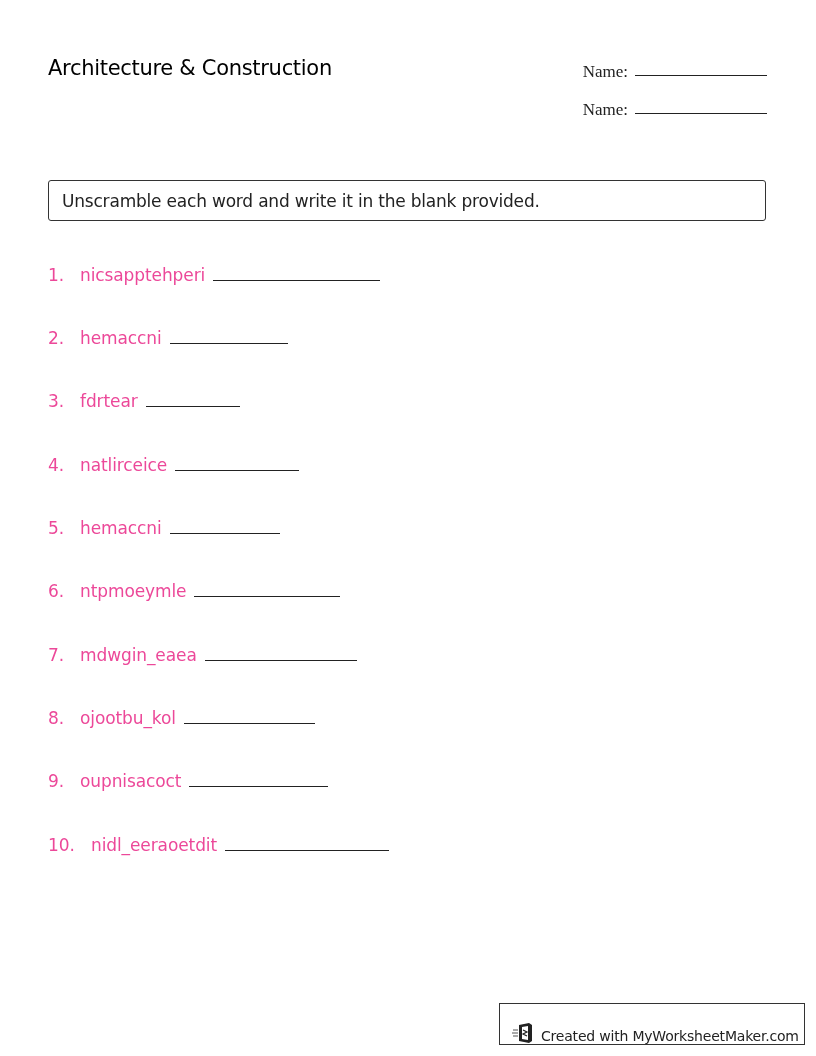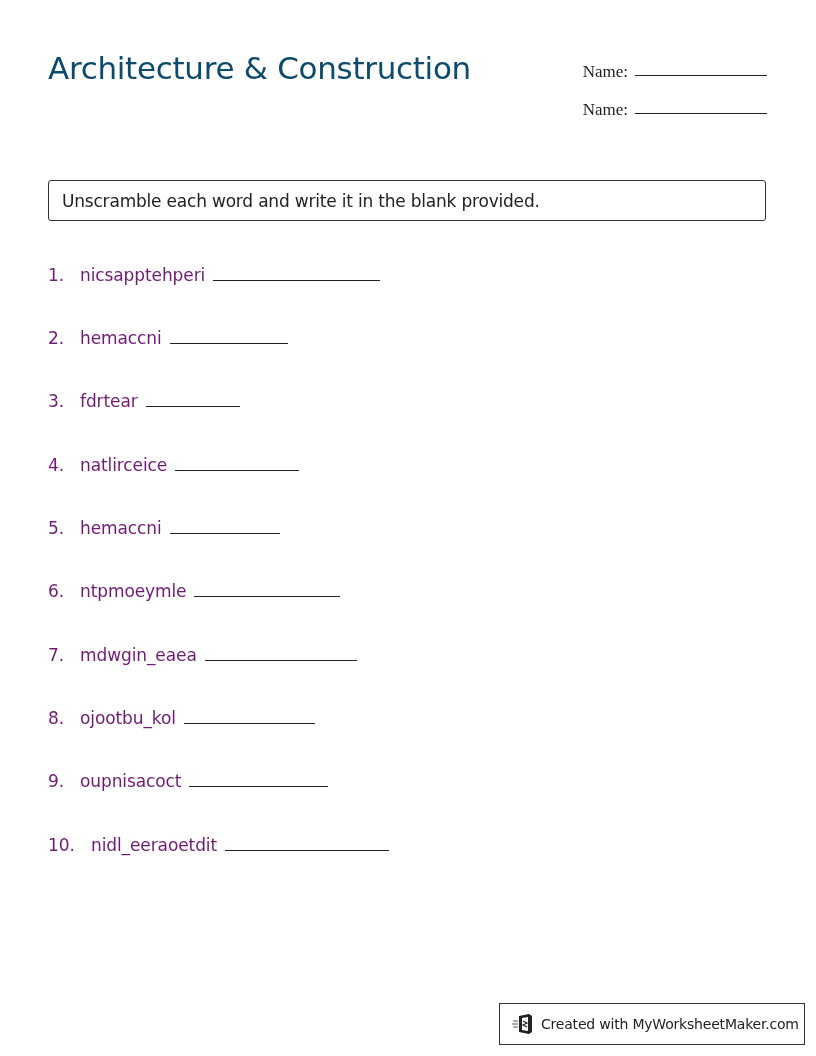--- a/index.html
+++ b/index.html
@@ -3,22 +3,22 @@
   <meta charset="utf-8">
   <style>
     html, body { margin: 0; padding: 0; background: #ffffff; }
     body {
       width: 816px; height: 1056px; position: relative; overflow: hidden;
       color: #222222;
       font-family: "DejaVu Sans", "Liberation Sans", sans-serif;
     }
     .title {
       position: absolute; left: 48px; top: 49px;
-      font-size: 31px; line-height: 39px; font-weight: normal;
-      color: #0c4a6e; letter-spacing: -0.3px; margin: 0;
+      font-size: 21px; line-height: 39px; font-weight: normal;
+      color: #000000; letter-spacing: -0.3px; margin: 0;
       font-family: "DejaVu Sans", sans-serif;
     }
     .meta { position: absolute; left: 560px; top: 52px; width: 210px; }
     .meta-row { position: relative; height: 38px; }
     .meta-label {
       position: absolute; right: 142px; top: 10px;
       font-family: "Liberation Serif", "DejaVu Serif", serif;
       font-size: 17px; color: #222;
     }
     .meta-line {
@@ -27,34 +27,34 @@
     }
     .instructions {
       position: absolute; left: 48px; top: 180px; width: 718px; height: 41px;
       border: 1.3px solid #333; border-radius: 3px; box-sizing: border-box;
       padding: 0 0 15px 13px; font-size: 17px; line-height: 40px; color: #222;
       font-family: "DejaVu Sans", sans-serif; letter-spacing: -0.2px;
     }
     .items { position: absolute; left: 48px; top: 262px; }
     .item {
       position: absolute; left: 0; height: 28px; white-space: nowrap;
-      font-size: 17px; line-height: 26px; color: #701a75;
+      font-size: 17px; line-height: 26px; color: #ec4899;
       font-family: "DejaVu Sans", sans-serif; letter-spacing: -0.1px;
     }
     .item .num { display: inline-block; width: 32px; }
     .item .num.wide { width: 43px; }
     .item .word { display: inline-block; }
     .item .blank {
       display: inline-block; vertical-align: baseline;
       border-bottom: 1.5px solid #222; height: 18px; margin-left: 8px;
     }
     .footer {
       position: absolute; left: 499px; top: 1003px; width: 306px; height: 42px;
       border: 1.3px solid #333; box-sizing: border-box;
-      display: flex; align-items: center; padding-left: 12px;
+      display: flex; align-items: flex-end; padding-left: 12px;
       font-size: 14px; color: #222; font-family: "DejaVu Sans", sans-serif;
       letter-spacing: -0.2px;
     }
     .footer .logo { width: 22px; height: 22px; margin-right: 7px; }
   </style>
 </head>
 <body>
 
 <h1 class="title">
   <span>Architecture &amp; Construction</span><br>

